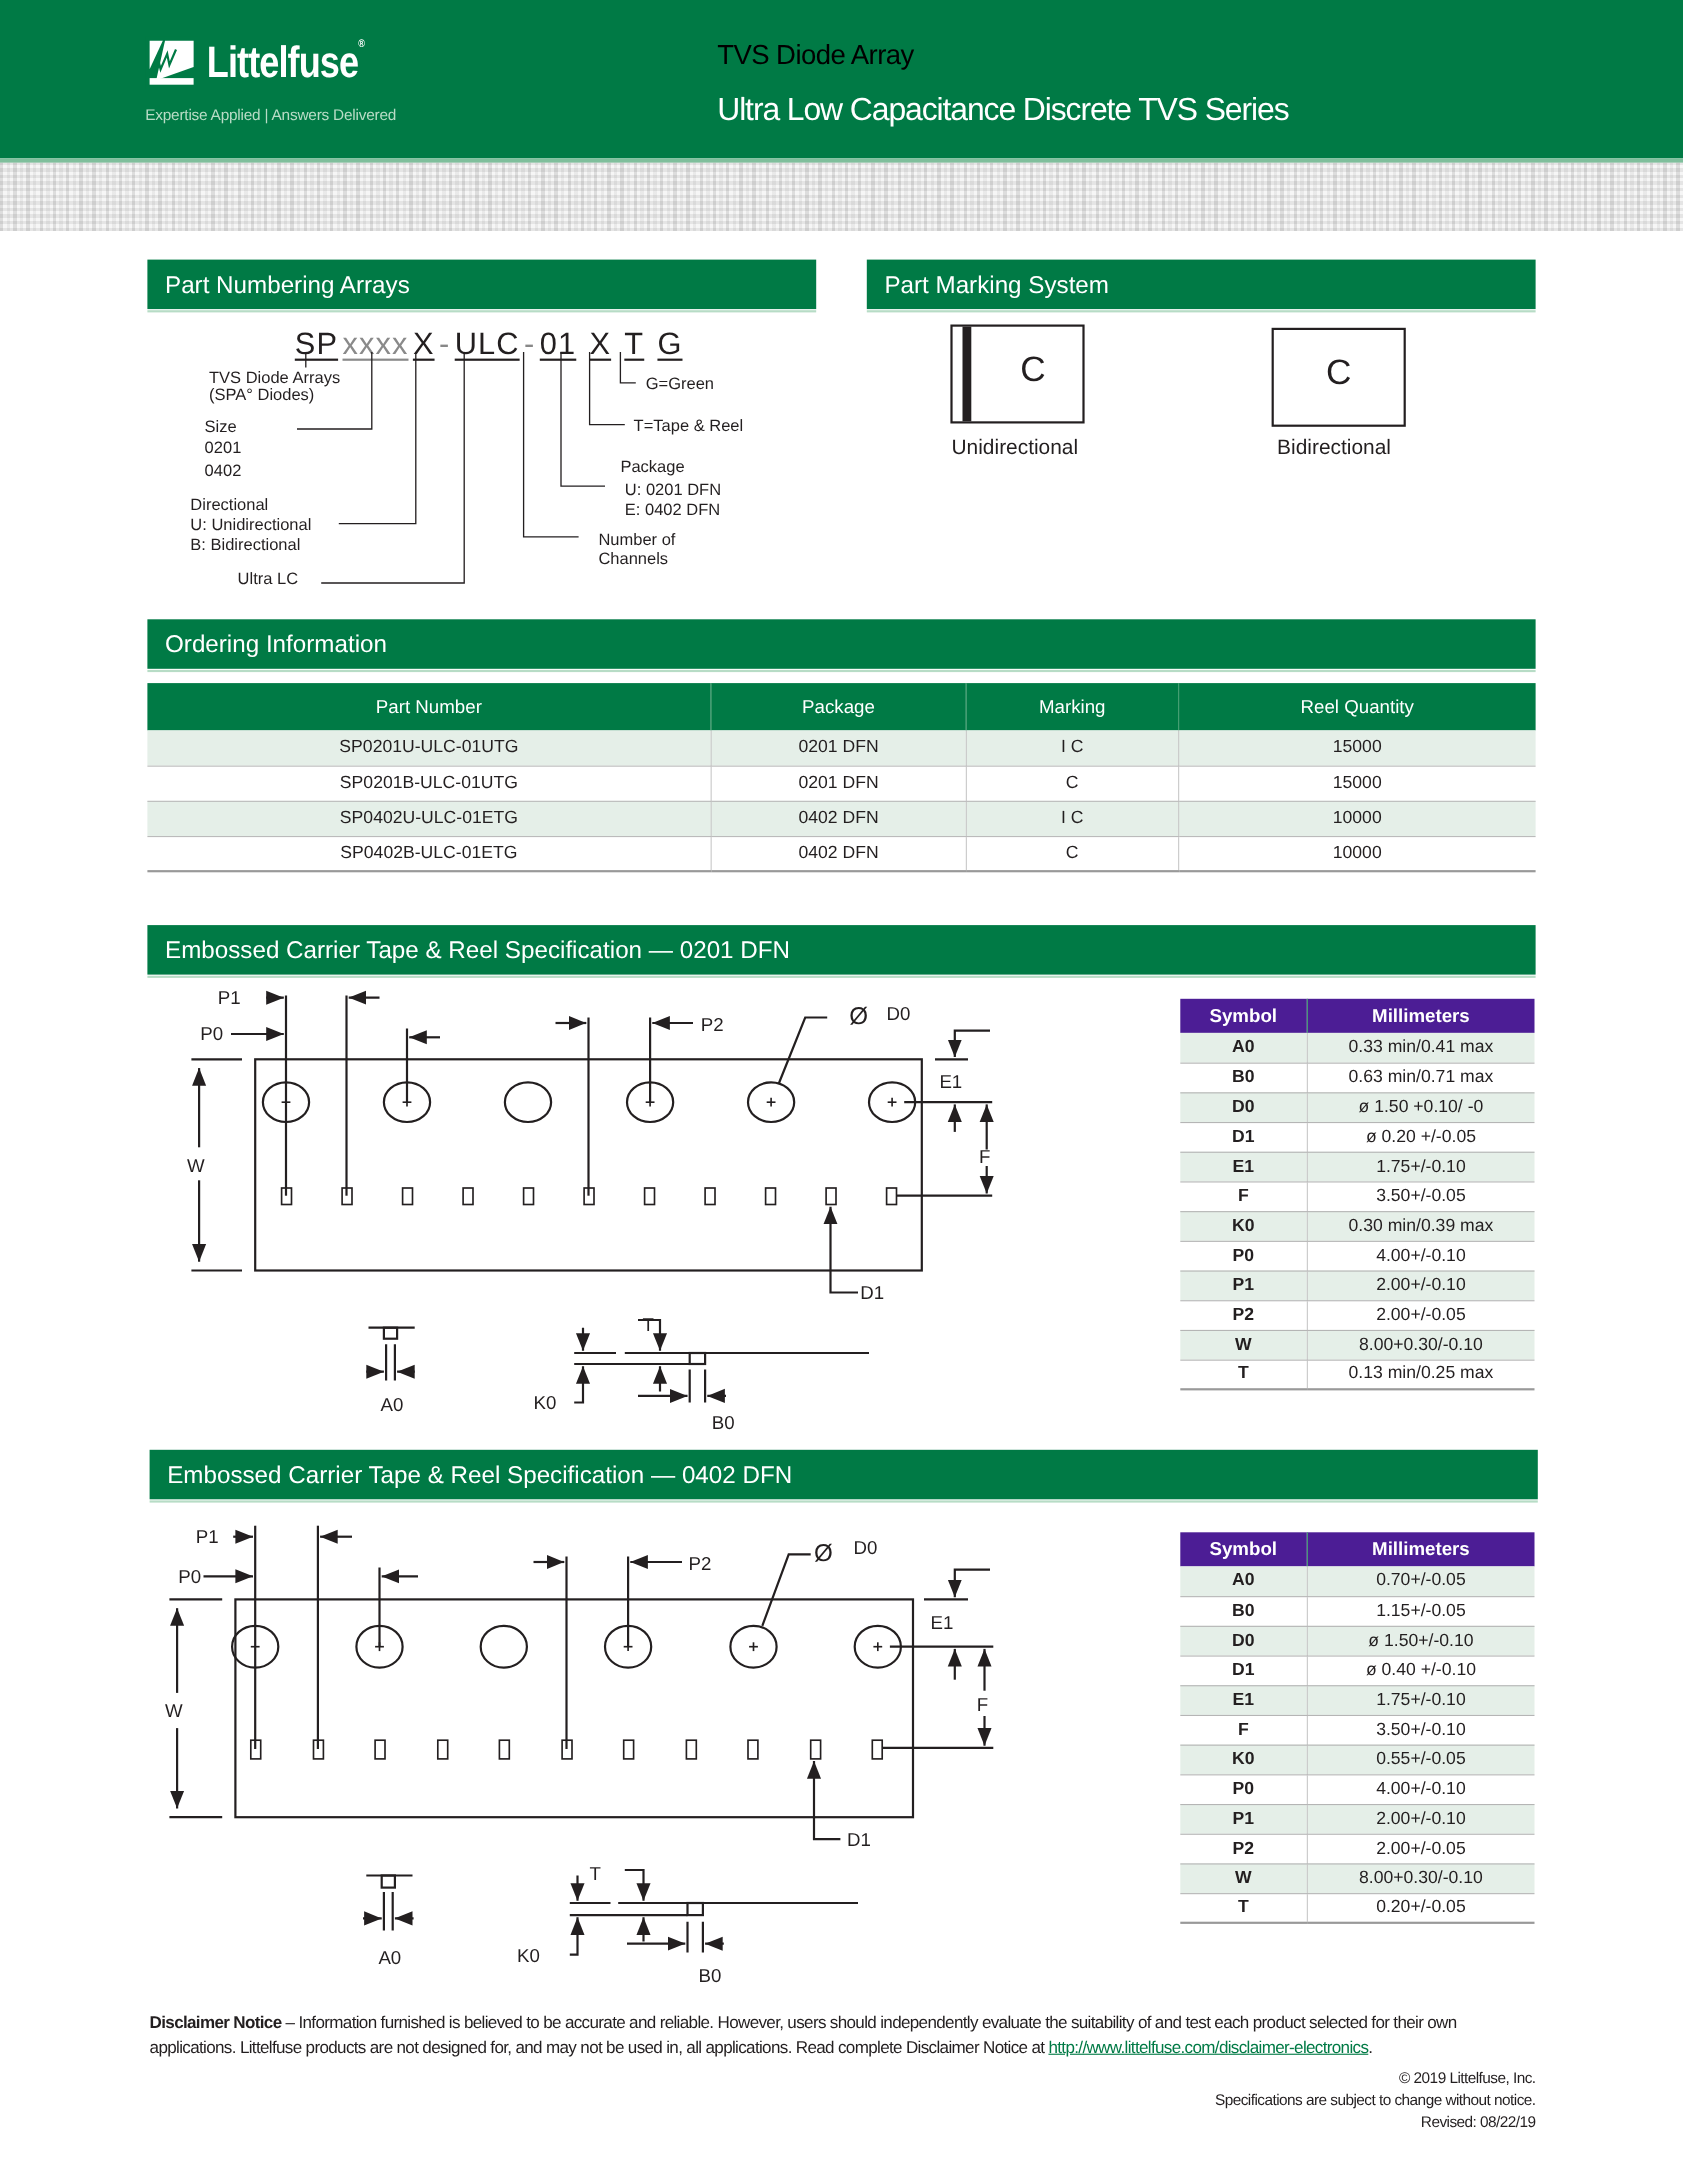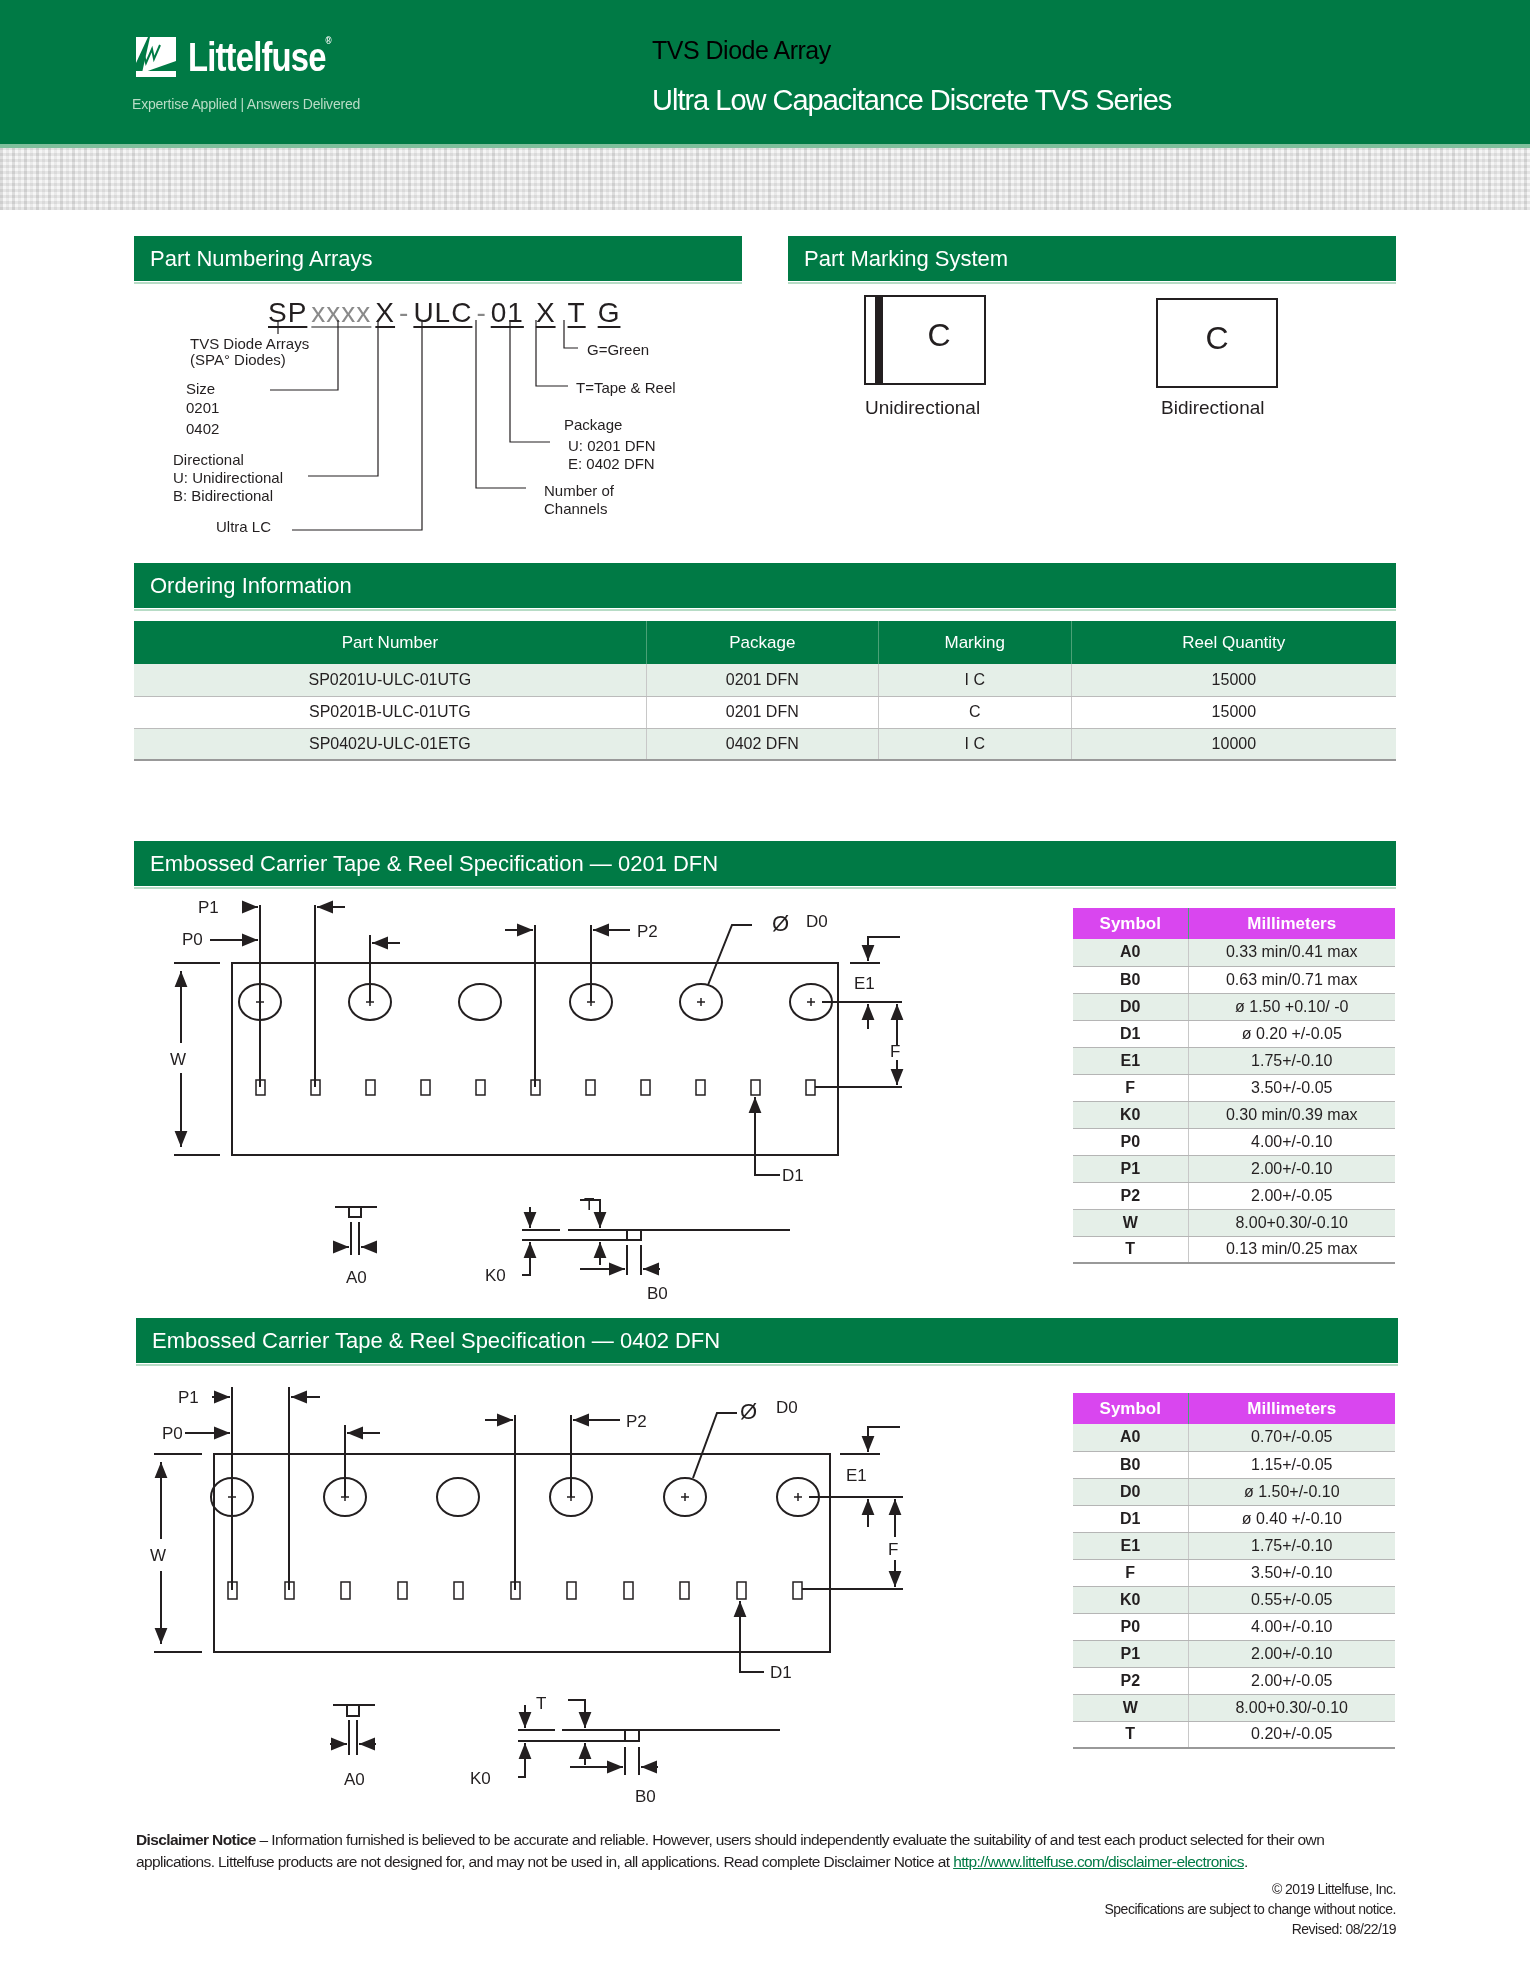--- a/index.html
+++ b/index.html
@@ -38,21 +38,21 @@
 
   table.order { position: absolute; left: 134px; top: 621px; width: 1262px; border-collapse: collapse; font-size: 16px; }
   table.order th { background: #007a45; color: #ffffff; height: 43px; font-weight: normal; font-size: 17px; border-right: 1px solid #4aa176; }
   table.order th:last-child { border-right: none; }
   table.order td { height: 32px; text-align: center; border-right: 1px solid #c8c8c8; border-bottom: 1px solid #bbbbbb; }
   table.order td:last-child { border-right: none; }
   table.order tr:nth-child(odd) td { background: #e5efe8; }
   table.order tr:last-child td { border-bottom: 2px solid #999999; }
 
   table.spec { position: absolute; width: 322px; border-collapse: collapse; font-size: 16px; }
-  table.spec th { background: #d946ef; color: #ffffff; height: 31px; font-size: 17px; font-weight: bold; border-right: 1px solid #4aa176; }
+  table.spec th { background: #4c1d95; color: #ffffff; height: 31px; font-size: 17px; font-weight: bold; border-right: 1px solid #4aa176; }
   table.spec th:last-child { border-right: none; }
   table.spec td { height: 27px; text-align: center; border-bottom: 1px solid #b5b5b5; }
   table.spec td:first-child { width: 115px; font-weight: bold; border-right: 1px solid #c8c8c8; }
   table.spec tr:nth-child(odd) td { background: #e5efe8; }
   table.spec tr:last-child td { border-bottom: 2px solid #999999; }
 
   .tape-svg { position: absolute; }
 
   .disclaimer { position: absolute; left: 136px; top: 1829px; width: 1270px; font-size: 15.5px; line-height: 22px; letter-spacing: -0.6px; }
   .disclaimer b { font-weight: bold; }
@@ -159,20 +159,26 @@
     <tr>
       <td>SP0201B-ULC-01UTG</td>
       <td>0201 DFN</td>
       <td>C</td>
       <td>15000</td>
     </tr>
     <tr>
       <td>SP0402U-ULC-01ETG</td>
       <td>0402 DFN</td>
       <td>I C</td>
+      <td>10000</td>
+    </tr>
+    <tr>
+      <td>SP0402B-ULC-01ETG</td>
+      <td>0402 DFN</td>
+      <td>C</td>
       <td>10000</td>
     </tr>
   </tbody>
 </table>
 
 <div class="section-bar" style="left:134px; top:841px; width:1262px;">Embossed Carrier Tape &amp; Reel Specification — 0201 DFN</div>
 
 <svg class="tape-svg" style="left:160px; top:895px;" width="760" height="420" viewBox="0 0 760 420">
   <defs>
     <marker id="ah" viewBox="0 0 10 10" refX="10" refY="5" markerWidth="8" markerHeight="8" orient="auto-start-reverse">

